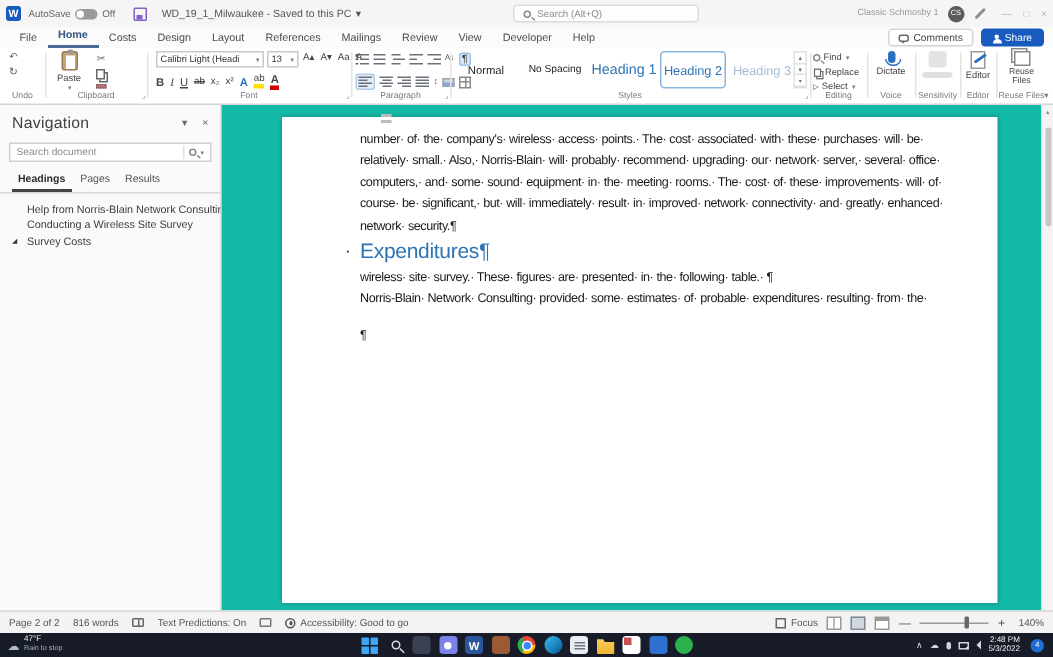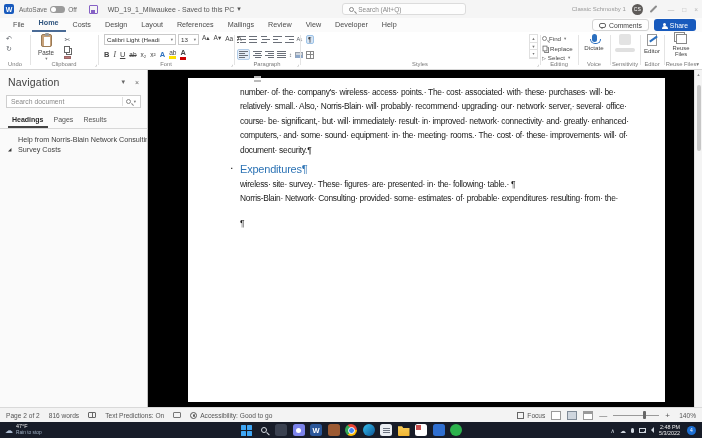--- a/index.html
+++ b/index.html
@@ -98,21 +98,21 @@
 .mic{width:5px;height:8px;background:#2a6fbf;border-radius:2.5px;position:relative;margin-bottom:1px}
 .mic:after{content:"";position:absolute;left:-2px;bottom:-2px;width:9px;height:4px;border:1px solid #2a6fbf;border-top:none;border-radius:0 0 5px 5px}
 .sens-ic{width:12px;height:11px;background:#e3e3e3;border-radius:2px}
 .sens-bar{width:20px;height:4px;background:#e0e0e0;border-radius:2px;margin-top:2px}
 .edpage{width:10px;height:12px;border:1px solid #999;background:#fff;position:relative}
 .edpage:after{content:"";position:absolute;left:1px;top:3px;width:9px;height:2px;background:#2a6fbf;transform:rotate(-35deg)}
 .reuse-ic{width:11px;height:10px;border:1px solid #888;background:#fff;box-shadow:-2px -2px 0 -1px #fff,-2px -2px 0 0 #888}
 .rib-collapse{position:absolute;right:3px;bottom:2px;font-size:5.5px;color:#777}
 
 
-.main{position:absolute;left:0;top:70px;right:0;bottom:31px;background:#000000}
+.main{position:absolute;left:0;top:70px;right:0;bottom:31px;background:#14b8a6}
 
 .navpane{position:absolute;left:0;top:0;bottom:0;width:148px;background:#fafafa;border-right:1px solid #c3c3c3;font-size:7.2px}
 .np-head{display:flex;align-items:center;padding:6px 8px 2px}
 .np-title{font-size:10.5px;color:#3f3f3f;letter-spacing:.2px}
 .np-head .sp{margin-left:auto;display:flex;gap:10px;color:#666;font-size:7px;align-items:center}
 .np-search{margin:5px 6px 2px;height:13px;border:1px solid #cfcfcf;background:#fff;display:flex;align-items:center;padding:0 4px;color:#8a8a8a;font-size:6.8px}
 .np-search .right{margin-left:auto;display:flex;align-items:center;gap:2px;border-left:1px solid #e0e0e0;padding-left:3px;height:9px}
 .np-tabs{display:flex;gap:2px;padding:4px 8px 0;border-bottom:1px solid #d8d8d8;font-size:7px;color:#555}
 .np-tab{padding:2px 4px 3px}
 .np-tab.active{color:#2b2b2b;font-weight:bold;border-bottom:2px solid #444}
@@ -125,21 +125,21 @@
 
 
 .canvas{position:absolute;left:149px;top:0;right:8px;bottom:0;overflow:hidden}
 .page{position:absolute;left:39px;top:8px;width:477px;height:324px;background:#fff;box-shadow:0 0 3px rgba(0,0,0,.28)}
 .hidews{position:absolute;left:66px;top:-2px;width:7px;height:6px;border-top:2px solid #bbb;border-bottom:2px solid #bbb}
 .doc{position:absolute;left:52px;right:53px;top:7px;color:#1b1b1b}
 .docline{font-size:8.4px;letter-spacing:-.28px;height:14.4px;line-height:14.4px;text-align:justify;text-align-last:justify;white-space:nowrap}
 .docline.short{text-align-last:left}
 .h2line{position:relative;margin:3px 0 2px;height:15px;line-height:15px}
 .h2line .hb{position:absolute;left:-9px;top:1px;font-size:5px;color:#333}
-.h2text{color:#2e74b5;font-size:11px;letter-spacing:-.2px}
+.h2text{color:#2e74b5;font-size:14px;letter-spacing:-.2px}
 .emptymark{margin-top:12px;font-size:8.4px}
 
 .vscroll{position:absolute;right:0;top:0;bottom:0;width:8px;background:#f4f4f4;border-left:1px solid #e2e2e2;display:flex;flex-direction:column;align-items:center}
 .vscroll .arr{font-size:4px;color:#8a8a8a;margin-top:2px}
 .vthumb{width:4px;height:66px;background:#c7c7c7;border-radius:2px;margin-top:8px}
 
 
 .statusbar{position:absolute;left:0;right:0;bottom:16px;height:15px;background:#f3f3f3;border-top:1px solid #d9d9d9;display:flex;align-items:center;padding:0 6px;font-size:6.6px;color:#555;gap:9px}
 .book{width:8px;height:6px;border:1px solid #666;border-radius:1px;position:relative}
 .book:after{content:"";position:absolute;left:3px;top:0;width:1px;height:5px;background:#666}
@@ -382,20 +382,27 @@
         <span class="icbtn" style="font-size:6px">↕</span>
         <span class="bucket"></span>
         <span class="grid8"></span>
       </div>
       <div class="rg-label">Paragraph</div>
       <span class="launcher">⌟</span>
     </div>
     <div class="rsep" style="left:300px"></div>
 
     <div class="rg" style="left:300px;width:240px">
+      <div class="cards">
+        <span class="card c-normal">Normal</span>
+        <span class="card c-nospace">No Spacing</span>
+        <span class="card c-h1">Heading 1</span>
+        <span class="card c-h2">Heading 2</span>
+        <span class="card c-h3">Heading 3</span>
+      </div>
       <div class="gal-ctl">
         <span>▲</span>
         <span>▼</span>
         <span>▾</span>
       </div>
       <div class="rg-label">Styles</div>
       <span class="launcher">⌟</span>
     </div>
     <div class="rsep" style="left:540px"></div>
 
@@ -475,36 +482,37 @@
           <span class="dd">▾</span>
         </span>
       </div>
       <div class="np-tabs">
         <span class="np-tab active">Headings</span>
         <span class="np-tab">Pages</span>
         <span class="np-tab">Results</span>
       </div>
       <div class="np-items">
         <div class="np-item">Help from Norris-Blain Network Consulting</div>
+        <div class="np-item">Conducting a Wireless Site Survey</div>
         <div class="np-item haskid">
           <span class="tri">◢</span>
           <span>Survey Costs</span>
         </div>
       </div>
     </div>
 
     <div class="canvas">
       <div class="page">
         <span class="hidews"></span>
         <div class="doc">
           <div class="docline">number· of· the· company's· wireless· access· points.· The· cost· associated· with· these· purchases· will· be·</div>
           <div class="docline">relatively· small.· Also,· Norris-Blain· will· probably· recommend· upgrading· our· network· server,· several· office·</div>
+          <div class="docline">computers,· and· some· sound· equipment· in· the· meeting· rooms.· The· cost· of· these· improvements· will· of·</div>
           <div class="docline">course· be· significant,· but· will· immediately· result· in· improved· network· connectivity· and· greatly· enhanced·</div>
-          <div class="docline">computers,· and· some· sound· equipment· in· the· meeting· rooms.· The· cost· of· these· improvements· will· of·</div>
-          <div class="docline short">document· security.¶</div>
+          <div class="docline short">network· security.¶</div>
           <div class="h2line">
             <span class="hb">▪</span>
             <span class="h2text">Expenditures¶</span>
           </div>
           <div class="docline short">wireless· site· survey.· These· figures· are· presented· in· the· following· table.· ¶</div>
           <div class="docline">Norris-Blain· Network· Consulting· provided· some· estimates· of· probable· expenditures· resulting· from· the·</div>
           <div class="emptymark">¶</div>
         </div>
       </div>
     </div>

